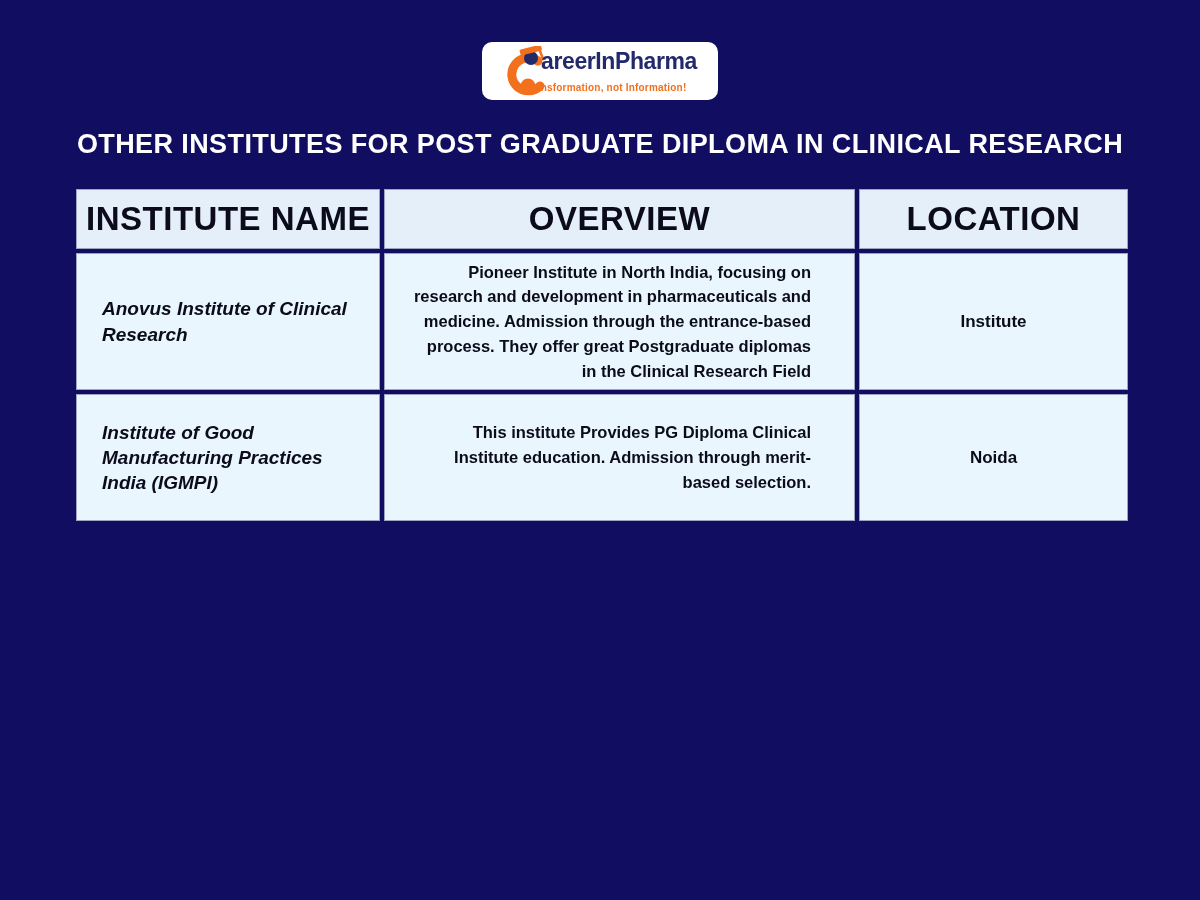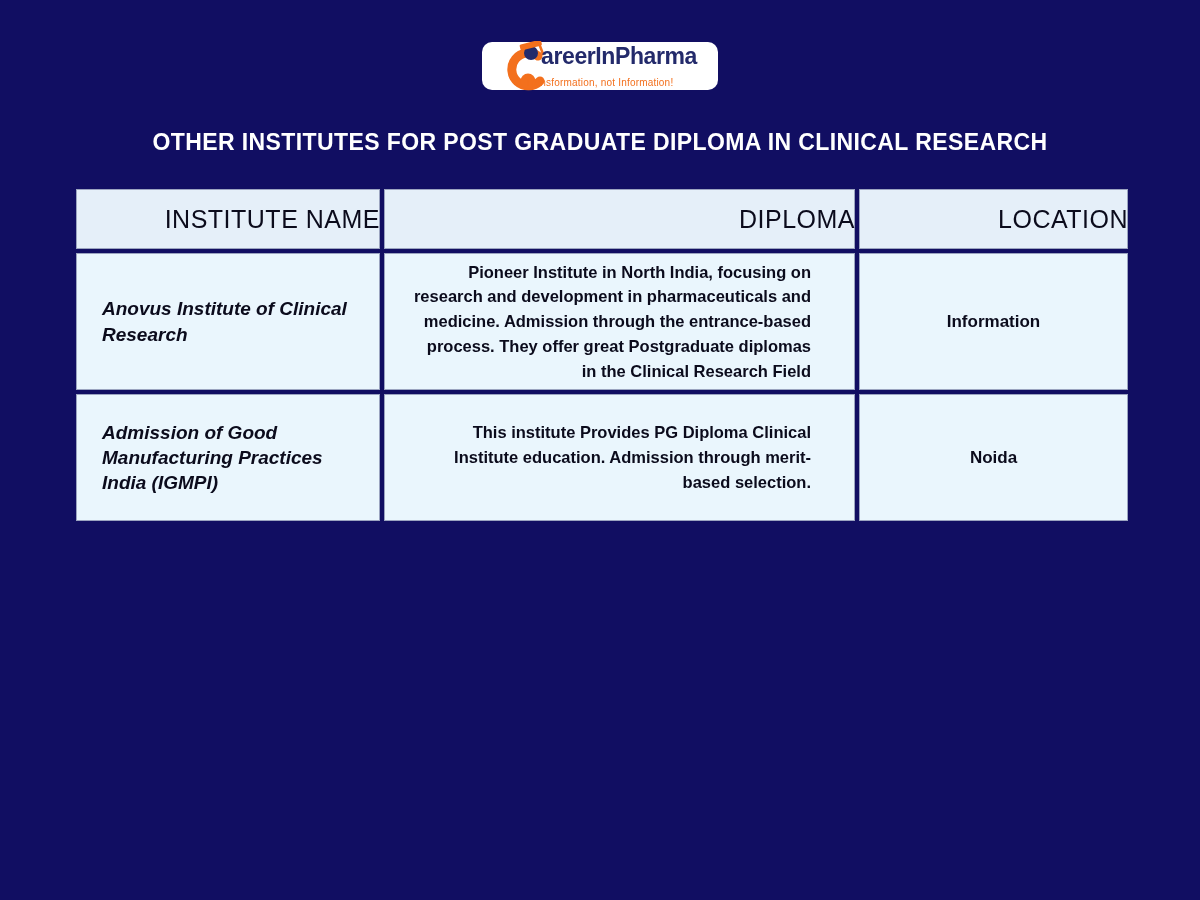--- a/index.html
+++ b/index.html
@@ -16,58 +16,58 @@
   body{
     background:var(--navy-bg);
     font-family:"Liberation Sans", sans-serif;
     position:relative;
   }
   .canvas{position:absolute;inset:0;width:1200px;height:900px;background:var(--navy-bg);}
 
   
   .logo-box{
     position:absolute;top:42px;left:50%;transform:translateX(-50%);
-    width:236px;height:48px;background:#ffffff;border-radius:10px;
+    width:236px;height:58px;background:#ffffff;border-radius:10px;
     display:flex;align-items:center;justify-content:center;
     padding:5px 12px 5px 10px;
   }
   .logo-icon{flex:0 0 auto;margin-top:2px;}
   .logo-text{display:flex;flex-direction:column;margin-left:-6px;}
   .brand{
     font-size:23px;font-weight:700;color:var(--brand-navy);
     letter-spacing:-0.4px;line-height:1.05;
   }
   .tagline{
-    font-size:10px;font-weight:400;color:var(--brand-orange);
+    font-size:10px;font-weight:700;color:var(--brand-orange);
     margin-left:-16px;margin-top:9px;letter-spacing:0.2px;white-space:nowrap;
   }
 
   
   .title{
     position:absolute;top:129px;left:0;width:1200px;
     text-align:center;color:#ffffff;
-    font-size:23px;font-weight:800;letter-spacing:0.4px;
+    font-size:27px;font-weight:800;letter-spacing:0.4px;
     white-space:nowrap;
   }
 
   
   table.inst{
     position:absolute;top:185px;left:72px;width:1056px;
     border-collapse:collapse;table-layout:fixed;
   }
   table.inst th, table.inst td{
     border:4px solid var(--navy-bg);
     box-shadow:inset 0 0 0 1px var(--cell-edge);
     vertical-align:middle;
     color:var(--text-dark);
   }
   table.inst th{
     background:var(--header-bg);
-    font-size:25px;font-weight:400;letter-spacing:0.5px;
-    text-align:right;height:64px;
+    font-size:33px;font-weight:700;letter-spacing:0.5px;
+    text-align:center;height:64px;
   }
   table.inst td{background:var(--cell-bg);}
   td.name{
     font-size:19px;font-weight:700;line-height:1.32;
     padding:0 16px 0 26px;
     font-style:italic;
   }
   td.overview{
     font-size:16.5px;font-weight:700;line-height:1.5;
     padding:0 44px 0 24px;
@@ -112,31 +112,31 @@
 
   <table class="inst">
     <colgroup>
       <col style="width:308px">
       <col style="width:475px">
       <col style="width:273px">
     </colgroup>
     <thead>
       <tr>
         <th>INSTITUTE NAME</th>
-        <th>DIPLOMA</th>
+        <th>OVERVIEW</th>
         <th>LOCATION</th>
       </tr>
     </thead>
     <tbody>
       <tr class="r1">
         <td class="name">Anovus Institute of Clinical Research</td>
         <td class="overview">Pioneer Institute in North India, focusing on research and development in pharmaceuticals and medicine. Admission through the entrance-based process. They offer great Postgraduate diplomas in the Clinical Research Field</td>
-        <td class="loc">Information</td>
+        <td class="loc">Institute</td>
       </tr>
       <tr class="r2">
-        <td class="name">Admission of Good Manufacturing Practices India (IGMPI)</td>
+        <td class="name">Institute of Good Manufacturing Practices India (IGMPI)</td>
         <td class="overview">This institute Provides PG Diploma Clinical Institute education. Admission through merit-based selection.</td>
         <td class="loc">Noida</td>
       </tr>
     </tbody>
   </table>
 
 </div>
 
 </body></html>

